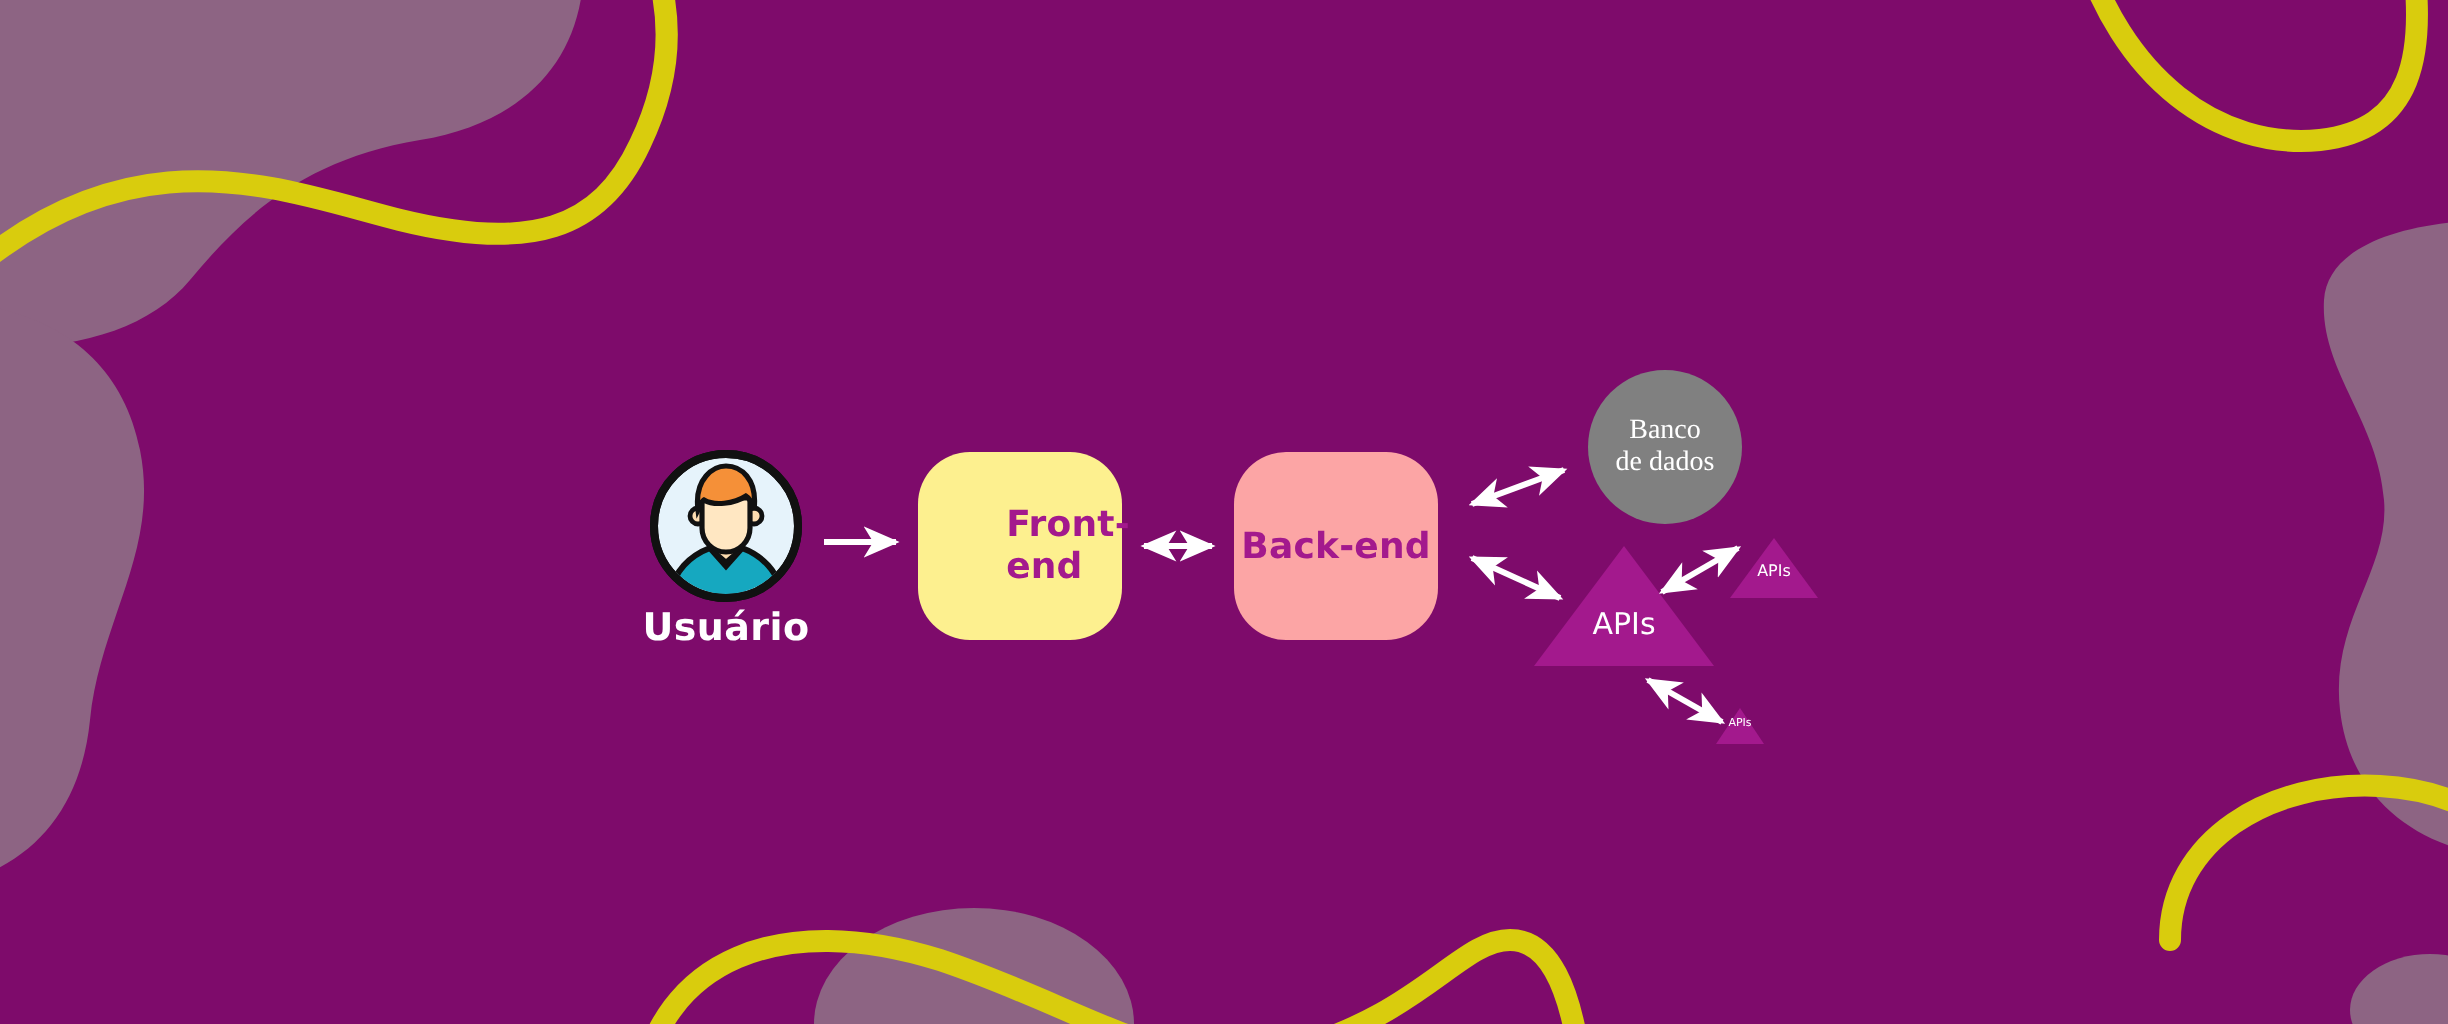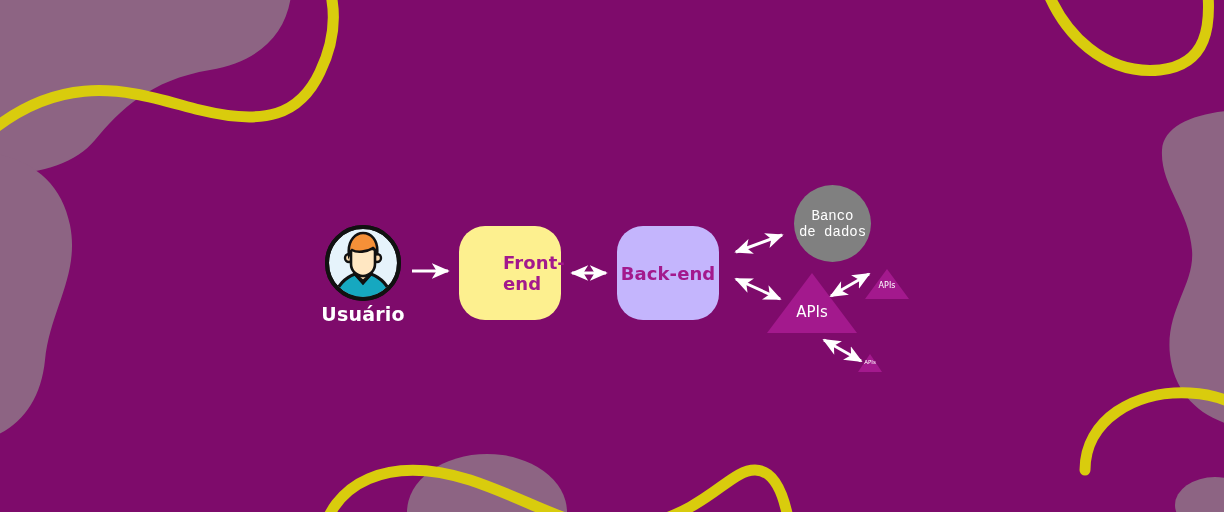--- a/index.html
+++ b/index.html
@@ -76,38 +76,38 @@
     width: 102px;
     height: 94px;
     background: #fdf08f;
     padding-left: 48px;
   }
   .box-backend {
     left: 617px;
     top: 226px;
     width: 102px;
     height: 94px;
-    background: #c4b5fd;
+    background: #fca5a5;
   }
 
   .circle-db {
     left: 794px;
     top: 185px;
     width: 77px;
     height: 77px;
     border-radius: 50%;
     background: #808080;
     display: flex;
     align-items: center;
     justify-content: center;
     text-align: center;
     color: #ffffff;
     font-size: 14px;
     line-height: 16px;
-    font-family: Liberation Mono, monospace;
+    font-family: Liberation Serif, serif;
   }
 
   .tri-label {
     position: absolute;
     color: #ffffff;
     font-weight: normal;
     text-align: center;
     font-family: "DejaVu Sans", sans-serif;
     white-space: nowrap;
   }

